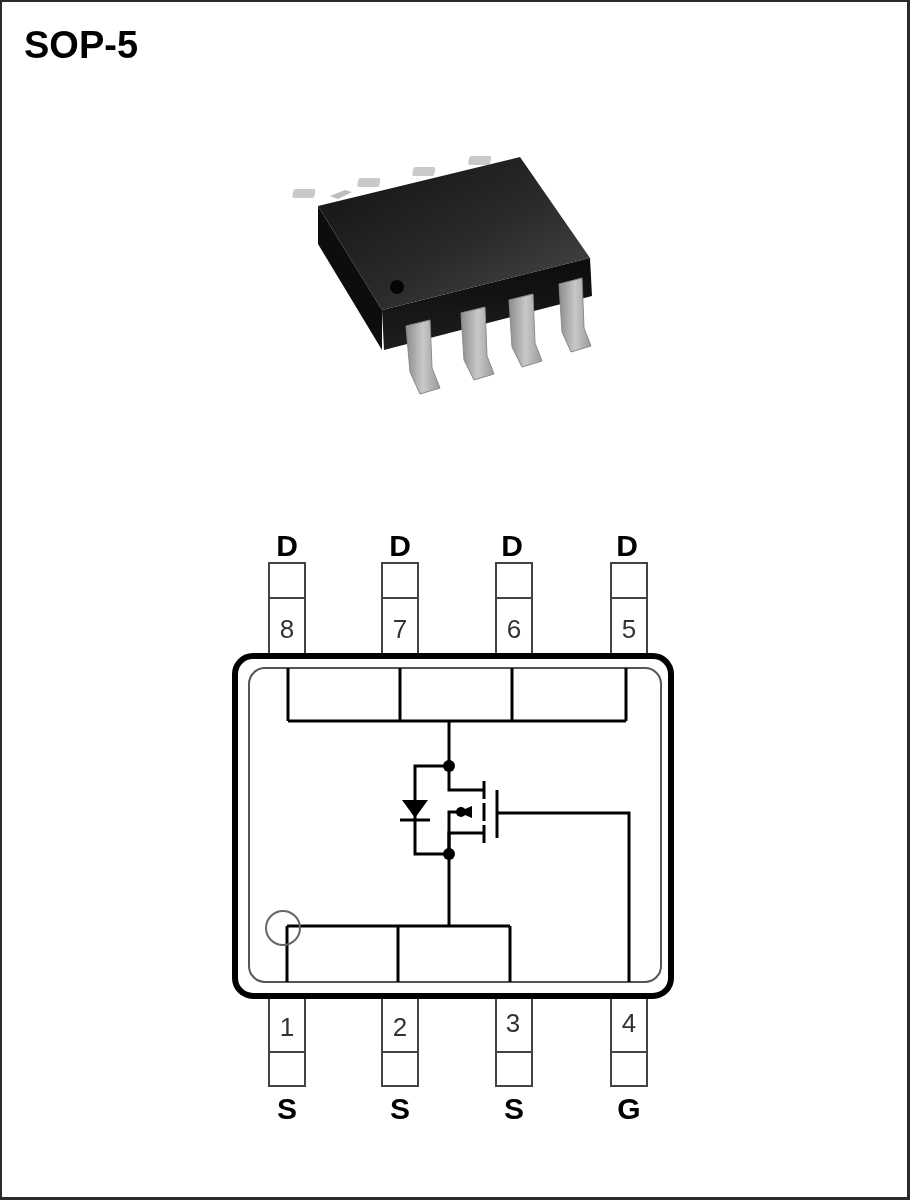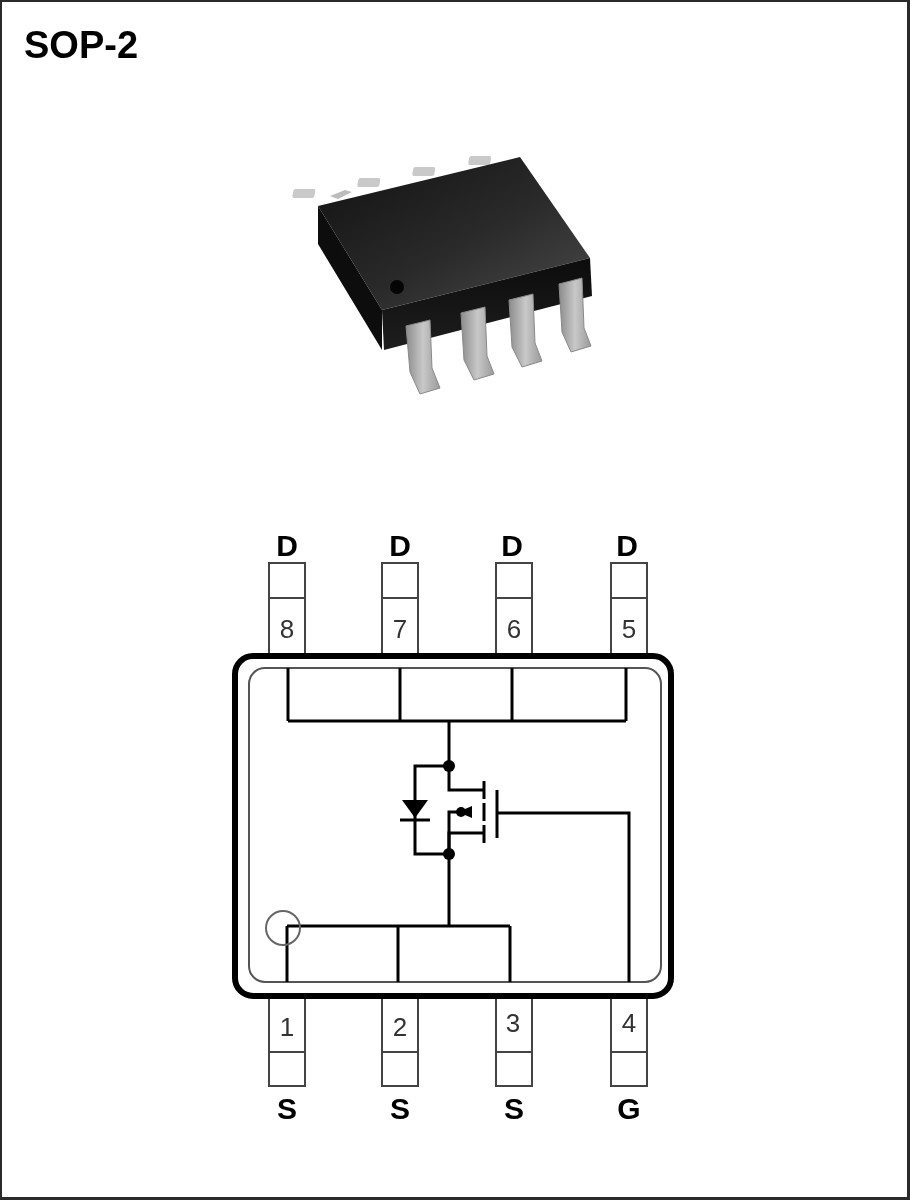--- a/index.html
+++ b/index.html
@@ -8,21 +8,21 @@
   .title { position:absolute; left:24px; top:24px; font-size:38px; font-weight:bold; color:#000; letter-spacing:0px; }
   svg { position:absolute; left:0; top:0; }
   .pinlabel { font-family:"Liberation Sans", sans-serif; font-weight:bold; font-size:30px; fill:#000; }
   .pinnum { font-family:"Liberation Sans", sans-serif; font-size:26px; fill:#333; }
 </style>
 </head>
 <body>
 
 <div class="frame-inner"></div>
 
-<div class="title">SOP-2</div>
+<div class="title">SOP-5</div>
 
 <svg width="910" height="1200">
   <defs>
     <linearGradient id="bodyTop" x1="0" y1="0" x2="1" y2="1">
       <stop offset="0" stop-color="#111"></stop>
       <stop offset="0.55" stop-color="#2a2a2a"></stop>
       <stop offset="1" stop-color="#4a4a4a"></stop>
     </linearGradient>
     <linearGradient id="bodySide" x1="0" y1="0" x2="0" y2="1">
       <stop offset="0" stop-color="#0c0c0c"></stop>

